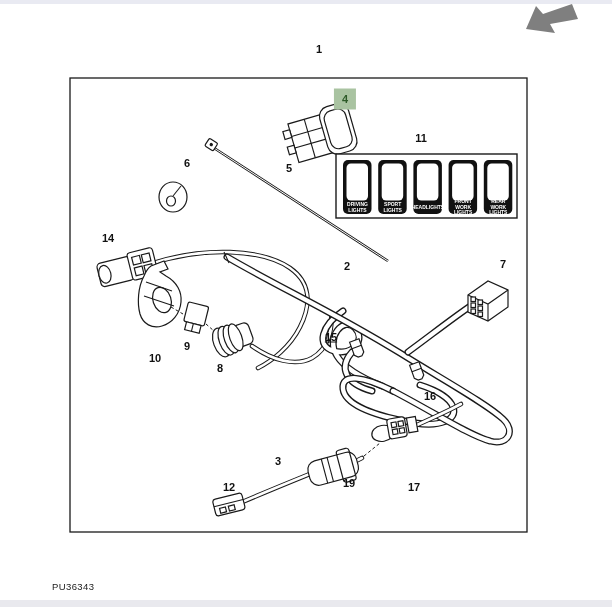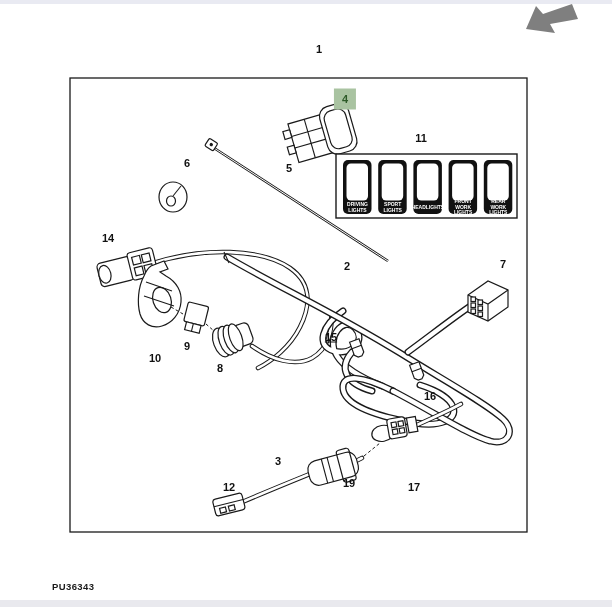--- a/index.html
+++ b/index.html
@@ -5,21 +5,21 @@
   * { margin:0; padding:0; box-sizing:border-box; }
   html,body { width:612px; height:607px; background:#fff; font-family:"Liberation Sans", sans-serif; }
   #stage { position:relative; width:612px; height:607px; background:#fff; overflow:hidden; }
   .strip-top { position:absolute; left:0; top:0; width:612px; height:4px; background:#e9eaf2; }
   .strip-bottom { position:absolute; left:0; top:600px; width:612px; height:7px; background:#e9e9ee; }
   .dots { position:absolute; left:519px; top:600px; font-size:6px; color:#9a9aa2; letter-spacing:1px; }
   #art { position:absolute; left:0; top:0; }
   .callout { position:absolute; transform:translate(-50%,-50%); font-size:11px; font-weight:bold; color:#111; line-height:1; white-space:nowrap; cursor:pointer; }
   .callout.hl { background:#a9c3a1; color:#2d5a28; padding:5px 8px; }
   .sw-label { position:absolute; width:29px; height:15px; display:flex; align-items:center; justify-content:center; text-align:center; color:#fff; font-size:5px; font-weight:bold; line-height:1.15; }
-  .fig-code { position:absolute; left:52px; top:581px; font-size:9.5px; font-weight:bold; color:#1a1a1a; letter-spacing:0.4px; }
+  .fig-code { position:absolute; left:52px; top:581px; font-size:9.5px; font-weight:normal; color:#1a1a1a; letter-spacing:0.4px; }
   .back-arrow { position:absolute; left:521px; top:2px; width:62px; height:36px; cursor:pointer; }
   
   .shape { fill:#fff; stroke:#1a1a1a; stroke-width:1.2; }
   .ln { fill:none; stroke:#1a1a1a; stroke-width:1.1; }
   .tO { fill:none; stroke:#1a1a1a; stroke-width:7; stroke-linecap:round; }
   .tI { fill:none; stroke:#fff; stroke-width:4.4; stroke-linecap:round; }
   .wO { fill:none; stroke:#1a1a1a; stroke-width:4.6; stroke-linecap:round; }
   .wI { fill:none; stroke:#fff; stroke-width:2.6; stroke-linecap:round; }
   .dash { fill:none; stroke:#1a1a1a; stroke-width:1; stroke-dasharray:3 2.5; }
 </style>

